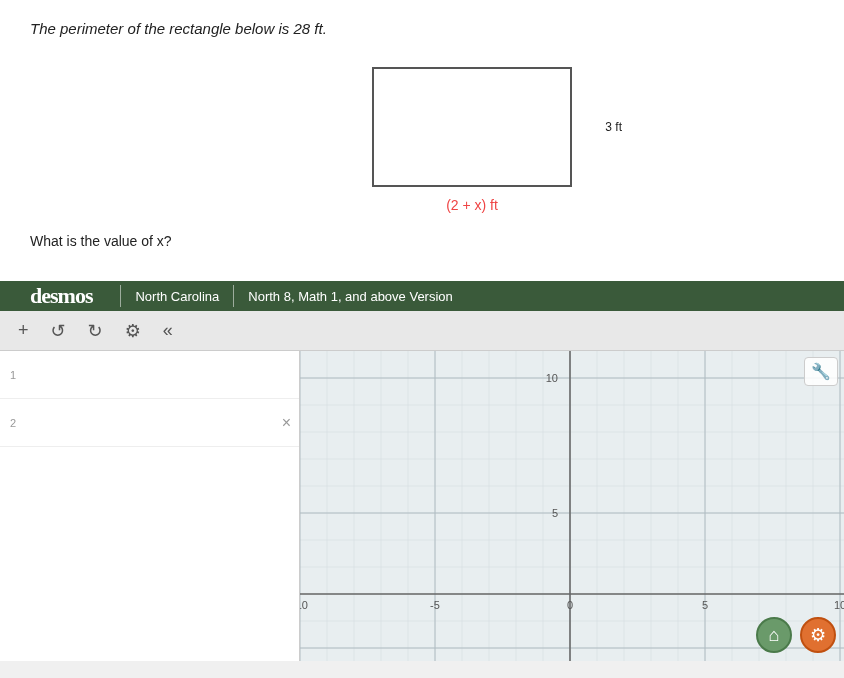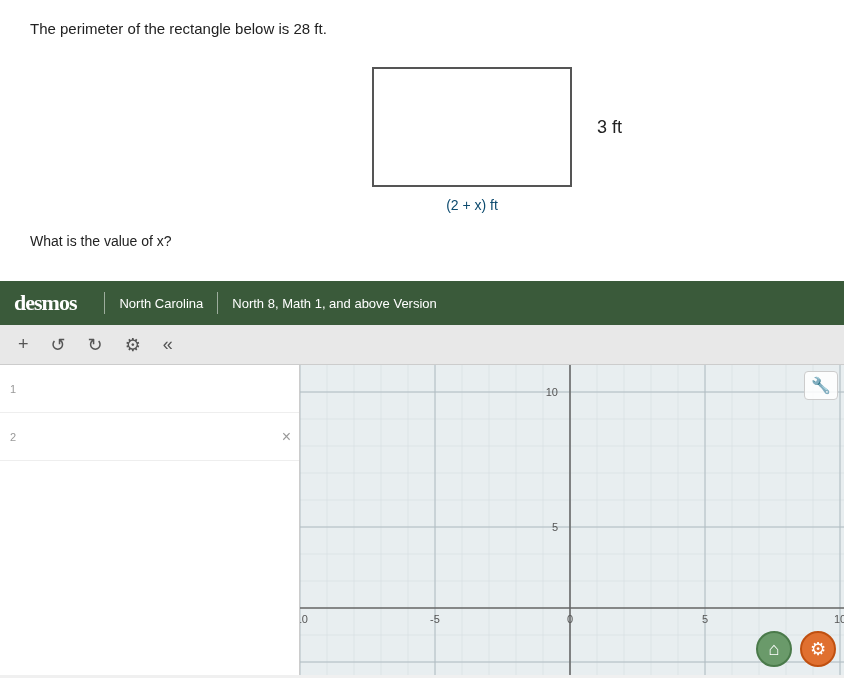--- a/index.html
+++ b/index.html
@@ -15,20 +15,21 @@
     .main-content {
       background: white;
       padding: 20px 30px;
       position: relative;
     }
 
     .problem-text {
       font-size: 15px;
       color: #222;
       margin-bottom: 30px;
+      font-style: italic;
     }
 
     .rectangle-area {
       display: flex;
       justify-content: center;
       margin-left: 100px;
       margin-bottom: 10px;
       position: relative;
     }
 
@@ -43,49 +44,49 @@
       border: 2px solid #555;
       background: transparent;
       display: block;
     }
 
     .label-3ft {
       position: absolute;
       right: -50px;
       top: 50%;
       transform: translateY(-50%);
-      font-size: 18px;
+      font-size: 12px;
       color: #222;
     }
 
     .label-width {
       text-align: center;
       font-size: 14px;
-      color: #0c4a6e;
+      color: #ef4444;
       margin-top: 6px;
       margin-left: 100px;
     }
 
     .question-text {
       font-size: 14px;
       color: #222;
       margin-top: 20px;
       margin-bottom: 12px;
     }
 
     
     .desmos-banner {
       background: #3a5a3a;
       color: white;
-      padding: 8px 14px;
+      padding: 8px 30px;
       display: flex;
       align-items: center;
       gap: 0;
       font-size: 14px;
-      height: 44px;
+      height: 30px;
     }
 
     .desmos-logo {
       font-size: 22px;
       font-weight: bold;
       color: white;
       letter-spacing: -1px;
       font-family: Georgia, serif;
       margin-right: 14px;
     }

